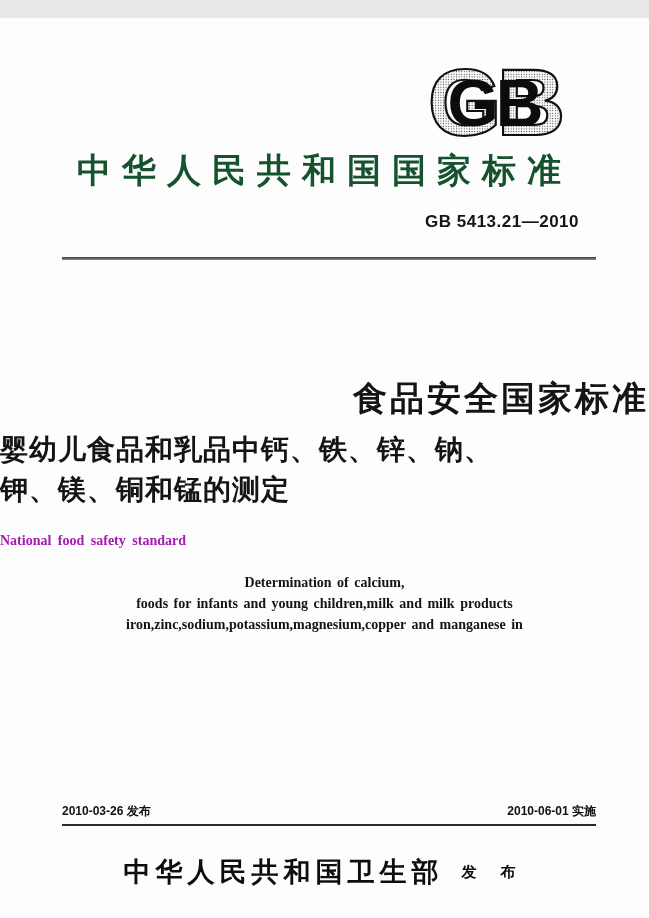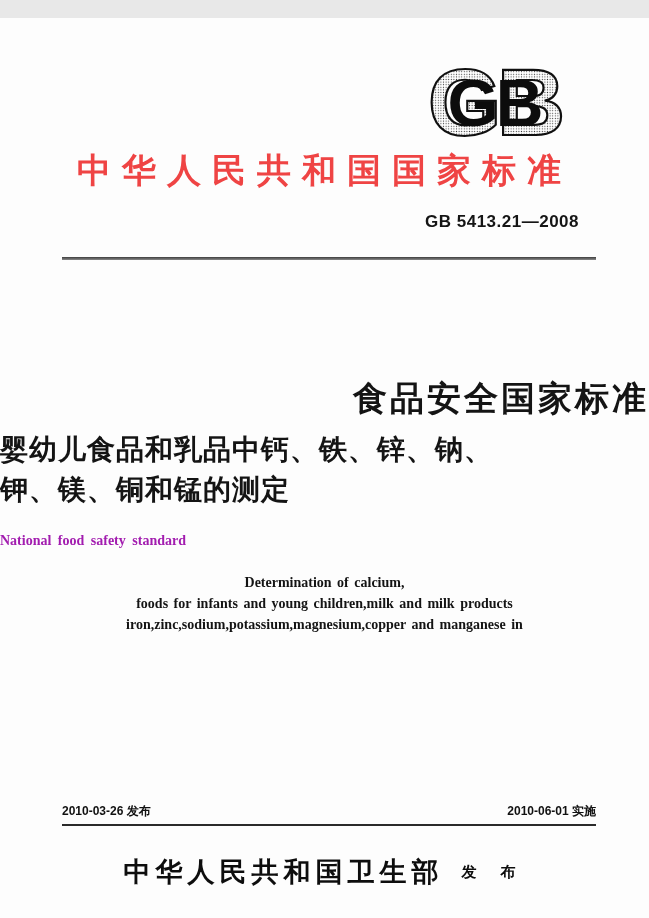--- a/index.html
+++ b/index.html
@@ -33,21 +33,21 @@
     top: 130px;
     left: 0;
     right: 0;
     text-align: center;
     font-family: "Liberation Serif", serif;
     font-size: 34px;
     font-weight: bold;
     letter-spacing: 11px;
     padding-left: 0;
     white-space: nowrap;
-    color: #ef4444;
+    color: #14532d;
   }
 
   
   .std-number {
     position: absolute;
     top: 194px;
     right: 70px;
     font-family: "Liberation Sans", sans-serif;
     font-size: 17px;
     font-weight: bold;
@@ -174,21 +174,21 @@
         <rect width="2.6" height="2.6" fill="#ffffff"></rect>
         <circle cx="1.3" cy="1.3" r="0.6" fill="#3c3c3c"></circle>
       </pattern>
     </defs>
     <text x="70" y="75" text-anchor="middle" font-family="Liberation Sans, sans-serif" font-weight="bold" font-size="95" letter-spacing="-5" fill="url(#hatch)" stroke="#101010" stroke-width="2.2">GB</text>
     <text x="70" y="66" text-anchor="middle" font-family="Liberation Sans, sans-serif" font-weight="bold" font-size="66" letter-spacing="-3" fill="#0c0c0c">GB</text>
   </svg>
 
   <div class="top-title">中华人民共和国国家标准</div>
 
-  <div class="std-number">GB 5413.21—2008</div>
+  <div class="std-number">GB 5413.21—2010</div>
 
   <div class="rule-top"></div>
 
   <div class="cn-title">食品安全国家标准</div>
 
   <div class="cn-subtitle">
     <div>婴幼儿食品和乳品中钙、铁、锌、钠、</div>
     <div>钾、镁、铜和锰的测定</div>
   </div>
 

